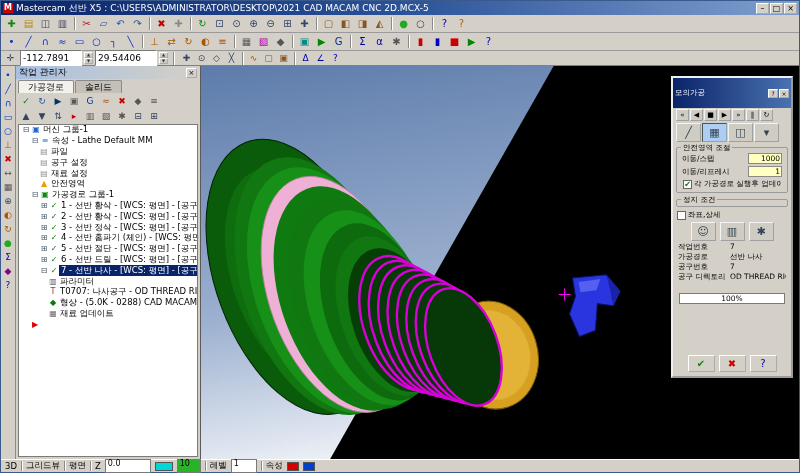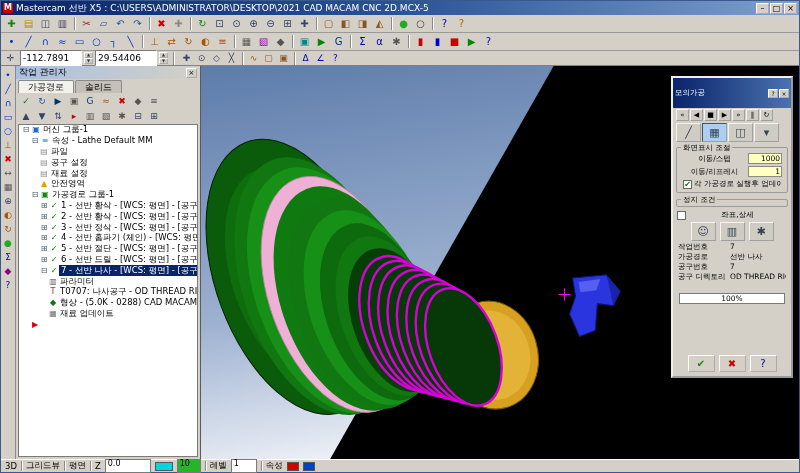--- a/index.html
+++ b/index.html
@@ -58,21 +58,21 @@
   .dialog{position:absolute;top:10px;right:6px;width:122px;height:302px;background:#d4d0c8;border:2px outset #efefef;box-shadow:2px 3px 6px rgba(0,0,0,.55);display:flex;flex-direction:column;font-size:8px;}
   .dtitle{height:30px;background:linear-gradient(90deg,#0a246a,#4a72b0);color:#fff;display:flex;align-items:center;padding:12px 2px;flex:0 0 auto;}
   .dtitletext{flex:1;font-size:7.5px;white-space:nowrap;overflow:hidden;}
   .dtbtn{width:10px;height:9px;background:#d4d0c8;border:1px outset #fff;color:#000;font-size:6px;line-height:7px;text-align:center;margin-left:1px;}
   .drow{display:flex;align-items:center;padding:1px 3px;gap:1px;}
   .pbtn2{width:13px;height:12px;background:#cfccc4;border:1px outset #f4f4f4;display:inline-flex;align-items:center;justify-content:center;font-size:7px;}
   .dtgl{width:25px;height:19px;background:#cfccc4;border:1px outset #f4f4f4;display:inline-flex;align-items:center;justify-content:center;font-size:11px;color:#345;}
   .dtgl.active{background:#aecdf2;border:1px inset #8aa;}
   .group{border:1px solid #9a9a9a;margin:4px 3px 2px;padding:4px 2px 2px;position:relative;border-radius:2px;}
   .gtitle{position:absolute;top:-5px;left:4px;background:#d4d0c8;padding:0 2px;font-size:7.5px;}
-  .dlabel{flex:1;font-size:7.5px;white-space:nowrap;overflow:hidden;text-align:center;}
+  .dlabel{flex:1;font-size:7.5px;white-space:nowrap;overflow:hidden;}
   .dfield{width:34px;height:11px;background:#ffffc0;border:1px solid #8a8a8a;font-size:7.5px;text-align:right;padding:0 1px;line-height:9px;}
   .crow{display:flex;align-items:center;padding:1px 4px;gap:2px;}
   .cb{width:9px;height:9px;background:#fff;border:1px solid #666;font-size:8px;line-height:8px;text-align:center;color:#0a7a0a;flex:0 0 auto;}
   .inforow{display:flex;padding:0 5px;font-size:7.5px;line-height:10px;}
   .inforow .ilabel{width:52px;flex:0 0 auto;white-space:nowrap;overflow:hidden;}
   .inforow .ivalue{flex:1;white-space:nowrap;overflow:hidden;}
   .progress{margin:11px 6px;height:11px;border:1px solid #7a7a7a;background:#fff;position:relative;text-align:center;font-size:7.5px;line-height:10px;}
   .dbtns{display:flex;justify-content:center;gap:4px;padding:3px 0 4px;margin-top:auto;}
   .dbtn{width:27px;height:17px;background:#d4d0c8;border:1px outset #fff;display:inline-flex;align-items:center;justify-content:center;font-size:10px;}
 
@@ -414,21 +414,21 @@
             <span class="pbtn2">↻</span>
           </div>
         <div class="drow">
             <span class="dtgl">╱</span>
             <span class="dtgl active">▦</span>
             <span class="dtgl">◫</span>
             <span class="dtgl">▾</span>
           </div>
 
         <div class="group">
-          <span class="gtitle">화면표시 조절</span>
+          <span class="gtitle">안전영역 조절</span>
           <div class="drow">
             <span class="dlabel">이동/스텝</span>
             <span class="dfield">1000</span>
           </div>
           <div class="drow">
             <span class="dlabel">이동/리프레시</span>
             <span class="dfield">1</span>
           </div>
           <div>
               <div class="crow">

